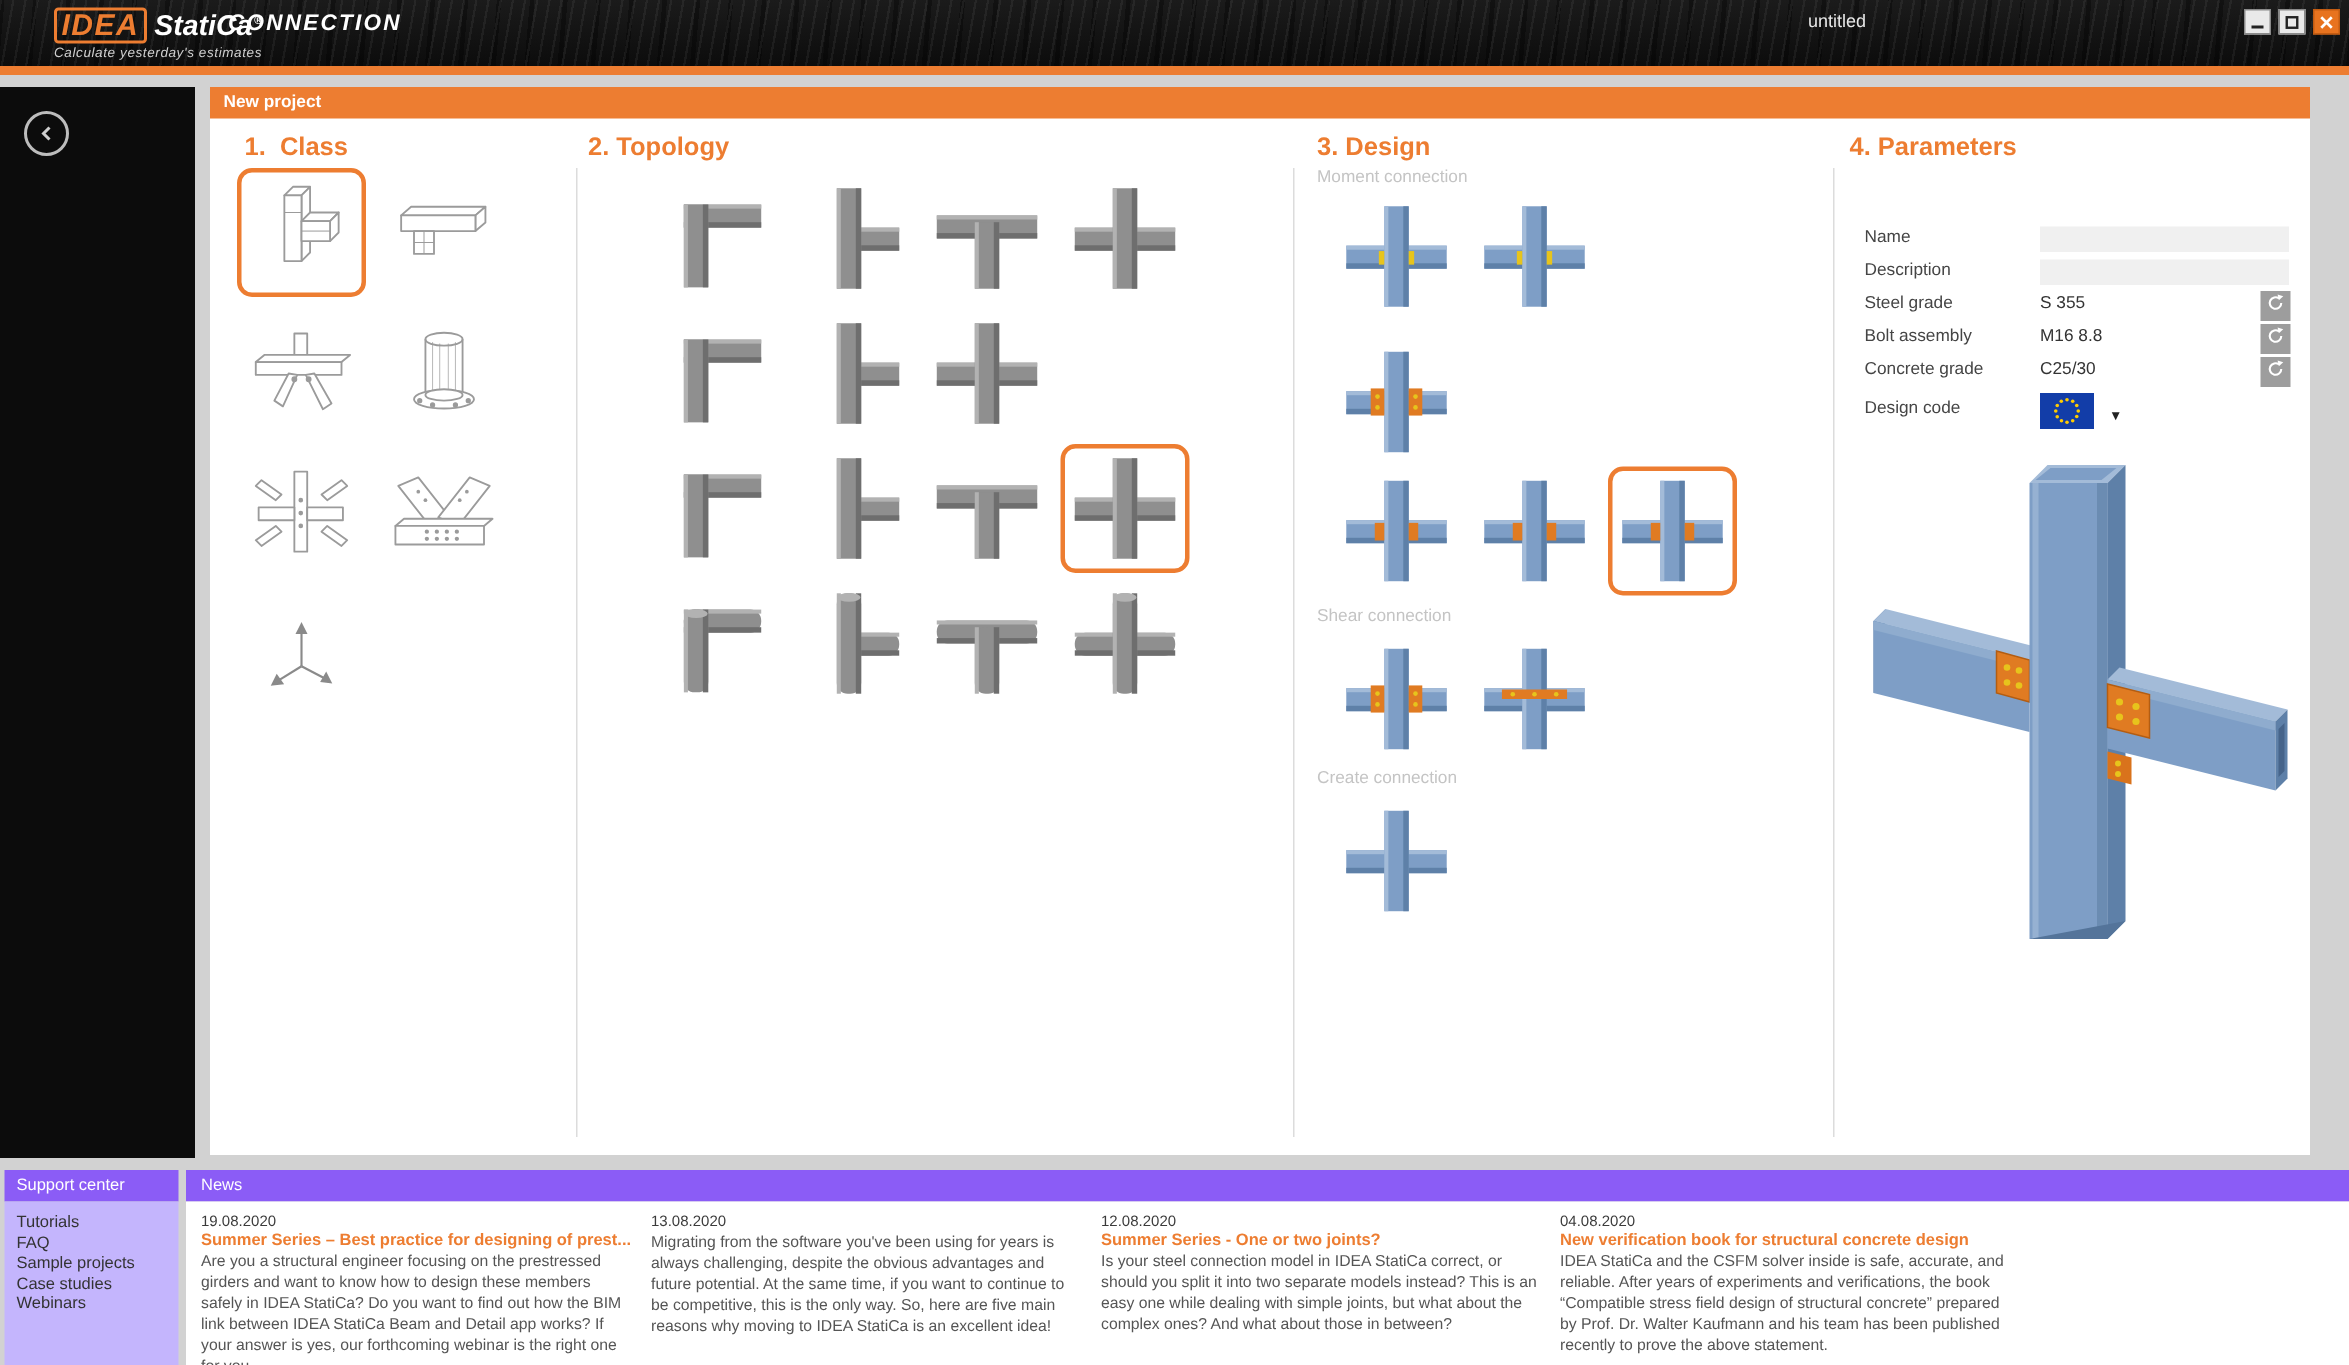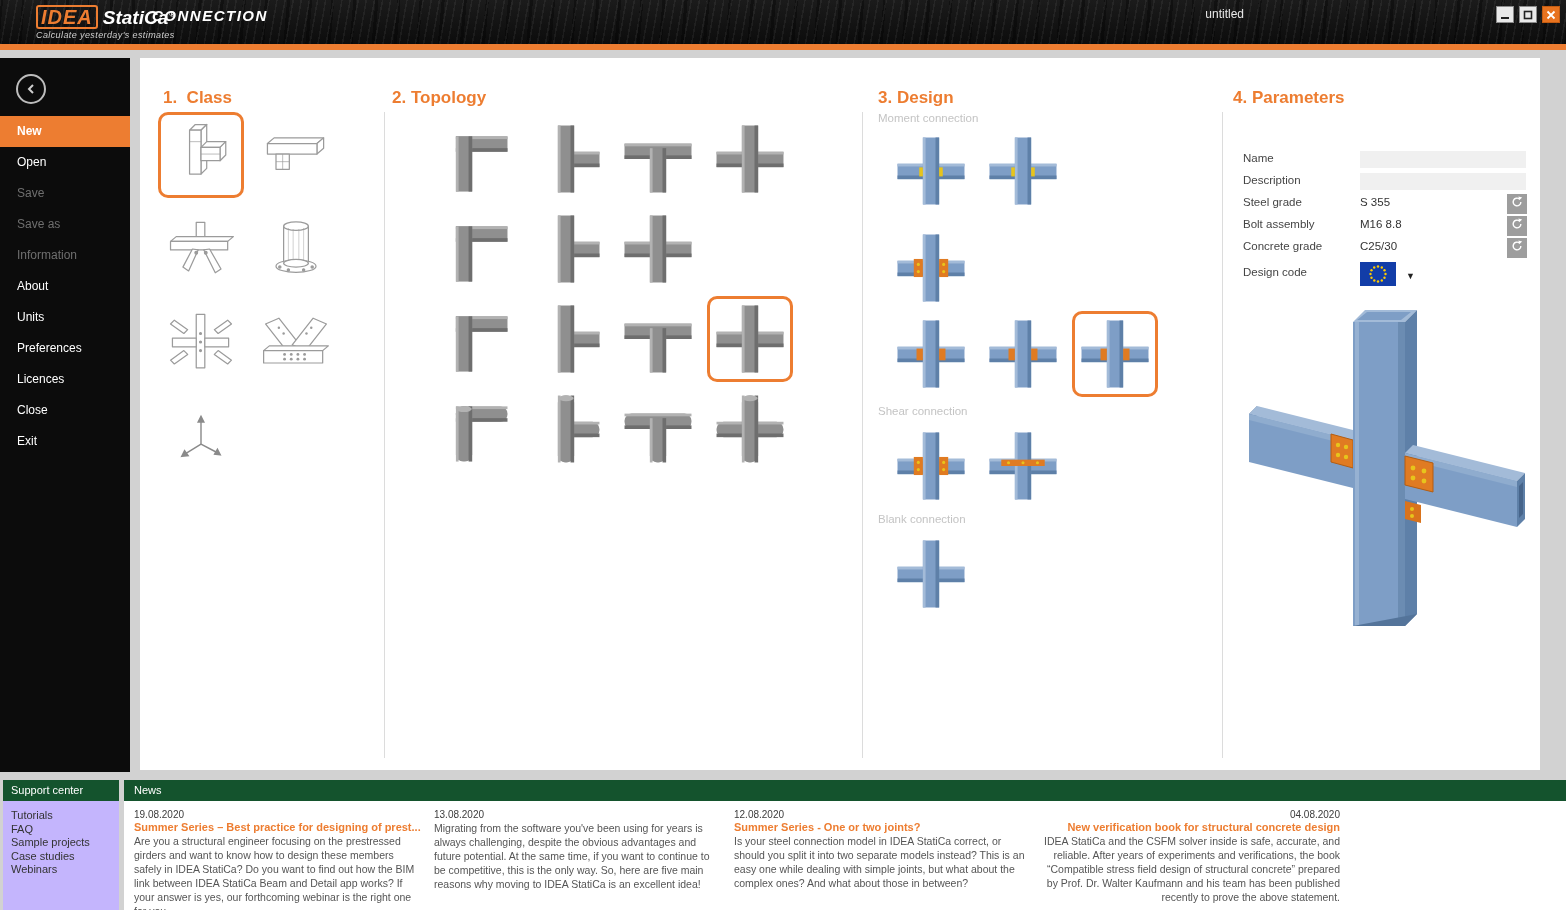--- a/index.html
+++ b/index.html
@@ -61,21 +61,21 @@
   .param-value{position:absolute;left:117px;top:1px;font-size:11.5px;color:#333;}
   .refresh-btn{position:absolute;left:264px;top:-1px;width:20px;height:20px;background:#9d9d9d;
     display:flex;align-items:center;justify-content:center;cursor:default;}
   .flag-wrap{position:absolute;left:117px;top:-3px;display:flex;align-items:center;gap:10px;}
   .dd-arrow{font-size:9px;color:#222;}
   .create-btn{position:absolute;left:1094px;top:650px;width:294px;height:48px;background:#ED7D31;
     border:none;color:#fff;font-size:17px;font-weight:700;font-family:"Liberation Sans",sans-serif;
     cursor:default;}
 
   
-  .footer-hdr{position:absolute;top:780px;height:21px;background:#14532d;color:#fff;font-size:11px;
+  .footer-hdr{position:absolute;top:780px;height:21px;background:#8b5cf6;color:#fff;font-size:11px;
     line-height:21px;box-sizing:border-box;}
   .support-panel{position:absolute;left:3px;top:801px;width:116px;height:109px;background:#c4b5fd;
     padding:8px 0 0 8px;box-sizing:border-box;}
   .support-link{font-size:11px;color:#333;line-height:13.5px;cursor:default;}
   .news-panel{position:absolute;left:124px;top:801px;width:1442px;height:109px;background:#fff;}
   .news-item{position:absolute;top:8px;}
   .news-date{font-size:10px;color:#3b3b3b;}
   .news-title{font-size:11px;font-weight:700;color:#ED7D31;margin-top:1px;}
   .news-body{font-size:10.5px;color:#555;line-height:1.33;margin-top:2px;}
 </style>
@@ -111,36 +111,24 @@
     </div>
   </div>
   <div class="accent-strip"></div>
 
   <div class="sidebar">
     <div class="back-btn">
       <svg width="12" height="12">
           <polyline points="8,2 4,6 8,10" fill="none" stroke="#cfcfcf" stroke-width="2"></polyline>
         </svg>
     </div>
-    <div class="menu" id="sidebar-menu">
-        <div class="menu-item active">New</div>
-        <div class="menu-item">Open</div>
-        <div class="menu-item disabled">Save</div>
-        <div class="menu-item disabled">Save as</div>
-        <div class="menu-item disabled">Information</div>
-        <div class="menu-item">About</div>
-        <div class="menu-item">Units</div>
-        <div class="menu-item">Preferences</div>
-        <div class="menu-item">Licences</div>
-        <div class="menu-item">Close</div>
-        <div class="menu-item">Exit</div>
-      </div>
   </div>
 
   <div class="main-panel">
+    <div class="panel-header">New project</div>
 
     <div class="section-title" style="left:23px;top:30px;">1.  Class</div>
     <div class="section-title" style="left:252px;top:30px;">2. Topology</div>
     <div class="section-title" style="left:738px;top:30px;">3. Design</div>
     <div class="section-title" style="left:1093px;top:30px;">4. Parameters</div>
 
     <div class="v-divider" style="left:244px;"></div>
     <div class="v-divider" style="left:722px;"></div>
     <div class="v-divider" style="left:1082px;"></div>
 
@@ -582,21 +570,21 @@
                 <rect x="47" y="5" width="4" height="74" fill="#5E80A8"></rect>
                 <rect x="33" y="5" width="3" height="74" fill="#A3BBD8"></rect>
                 <rect x="18" y="35" width="48" height="7" fill="#E07B22"></rect>
                 <circle cx="26" cy="38.5" r="1.7" fill="#E7C41C"></circle>
                 <circle cx="42" cy="38.5" r="1.7" fill="#E7C41C"></circle>
                 <circle cx="58" cy="38.5" r="1.7" fill="#E7C41C"></circle>
               </svg>
             </span>
           </div>
         </div>
-        <div class="group-label" style="left: 738px; top: 455px;">Blank connection</div>
+        <div class="group-label" style="left: 738px; top: 455px;">Create connection</div>
         <div class="design-row" style="left: 748px; top: 473px;">
           <div class="thumb">
             <span>
               <svg width="76" height="76" viewBox="0 0 84 84">
                 <rect x="5" y="34" width="74" height="17" rx="0" fill="#7E9EC6"></rect>
                 <rect x="5" y="47" width="74" height="4" fill="#5E80A8"></rect>
                 <rect x="5" y="34" width="74" height="3" fill="#A3BBD8"></rect>
                 <rect x="33" y="5" width="18" height="74" rx="0" fill="#7E9EC6"></rect>
                 <rect x="47" y="5" width="4" height="74" fill="#5E80A8"></rect>
                 <rect x="33" y="5" width="3" height="74" fill="#A3BBD8"></rect>
@@ -724,20 +712,20 @@
       </div>
       <div class="news-item" style="left: 310px; width: 288px;">
         <div class="news-date">13.08.2020</div>
         <div class="news-body">Migrating from the software you've been using for years is always challenging, despite the obvious advantages and future potential. At the same time, if you want to continue to be competitive, this is the only way. So, here are five main reasons why moving to IDEA StatiCa is an excellent idea!</div>
       </div>
       <div class="news-item" style="left: 610px; width: 294px;">
         <div class="news-date">12.08.2020</div>
         <div class="news-title">Summer Series - One or two joints?</div>
         <div class="news-body">Is your steel connection model in IDEA StatiCa correct, or should you split it into two separate models instead? This is an easy one while dealing with simple joints, but what about the complex ones? And what about those in between?</div>
       </div>
-      <div class="news-item" style="left: 916px; width: 300px; text-align: right;">
+      <div class="news-item" style="left: 916px; width: 300px;">
         <div class="news-date">04.08.2020</div>
         <div class="news-title">New verification book for structural concrete design</div>
         <div class="news-body">IDEA StatiCa and the CSFM solver inside is safe, accurate, and reliable. After years of experiments and verifications, the book “Compatible stress field design of structural concrete” prepared by Prof. Dr. Walter Kaufmann and his team has been published recently to prove the above statement.</div>
       </div>
     </div>
 
 </div>
 
 </body></html>

